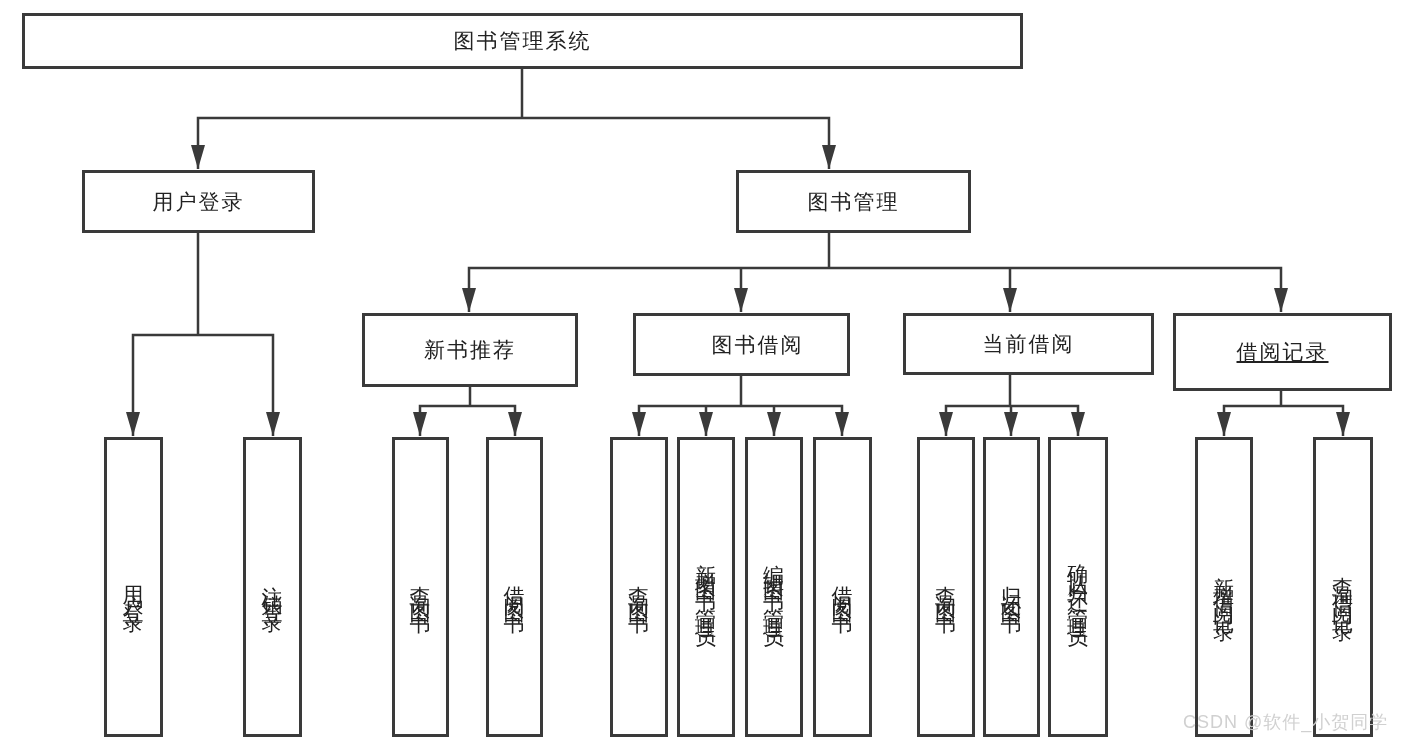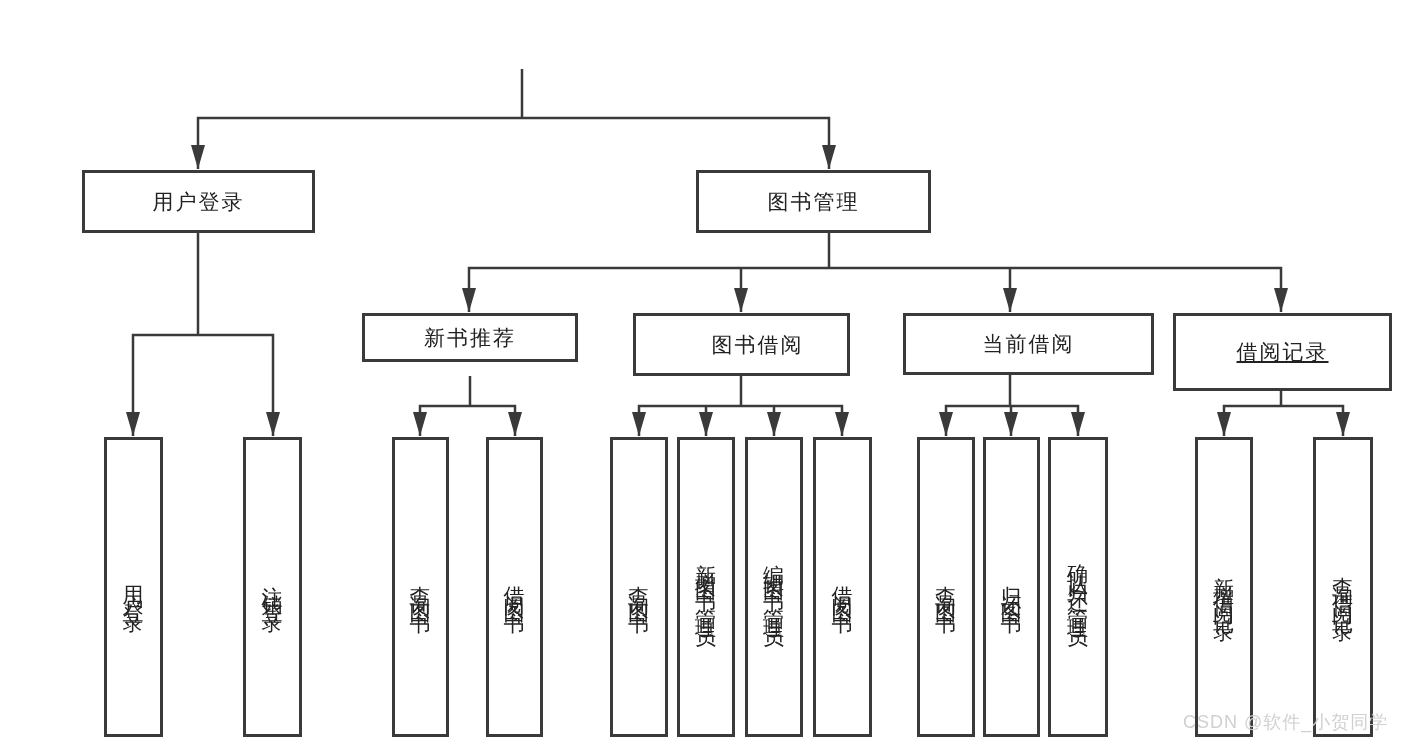--- a/index.html
+++ b/index.html
@@ -36,22 +36,22 @@
     writing-mode: vertical-rl;
     text-orientation: mixed;
     letter-spacing: 9px;
     font-size: 21px;
     line-height: 1;
     color: #222222;
   }
   
   #n-root      { left: 22px;   top: 13px;  width: 1001px; height: 56px; }
   #n-userlogin { left: 82px;   top: 170px; width: 233px;  height: 63px; }
-  #n-bookmgmt  { left: 696px;  top: 170px; width: 235px;  height: 63px; }
-  #n-newbook   { left: 362px;  top: 313px; width: 216px;  height: 49px; }
+  #n-bookmgmt  { left: 736px;  top: 170px; width: 235px;  height: 63px; }
+  #n-newbook   { left: 362px;  top: 313px; width: 216px;  height: 74px; }
   #n-borrow    { left: 633px;  top: 313px; width: 217px;  height: 63px; padding-left: 32px; }
   #n-current   { left: 903px;  top: 313px; width: 251px;  height: 62px; }
   #n-record    { left: 1173px; top: 313px; width: 219px;  height: 78px; text-decoration: underline; }
   .leaf { top: 437px; height: 300px; }
   #l-1  { left: 104px;  width: 59px; }
   #l-2  { left: 243px;  width: 59px; }
   #l-3  { left: 392px;  width: 57px; }
   #l-4  { left: 486px;  width: 57px; }
   #l-5  { left: 610px;  width: 58px; }
   #l-6  { left: 677px;  width: 58px; }
@@ -112,20 +112,23 @@
       <polygon points="767,412 781,412 774,436"></polygon>
       <polygon points="835,412 849,412 842,436"></polygon>
       <polygon points="939,412 953,412 946,436"></polygon>
       <polygon points="1004,412 1018,412 1011,436"></polygon>
       <polygon points="1071,412 1085,412 1078,436"></polygon>
       <polygon points="1217,412 1231,412 1224,436"></polygon>
       <polygon points="1336,412 1350,412 1343,436"></polygon>
     </g>
   </svg>
 
+  <div class="box root" id="n-root">
+    <span>图书管理系统</span>
+  </div>
 
   <div class="box" id="n-userlogin">
     <span>用户登录</span>
   </div>
   <div class="box" id="n-bookmgmt">
     <span>图书管理</span>
   </div>
 
   <div class="box" id="n-newbook">
     <span>新书推荐</span>

